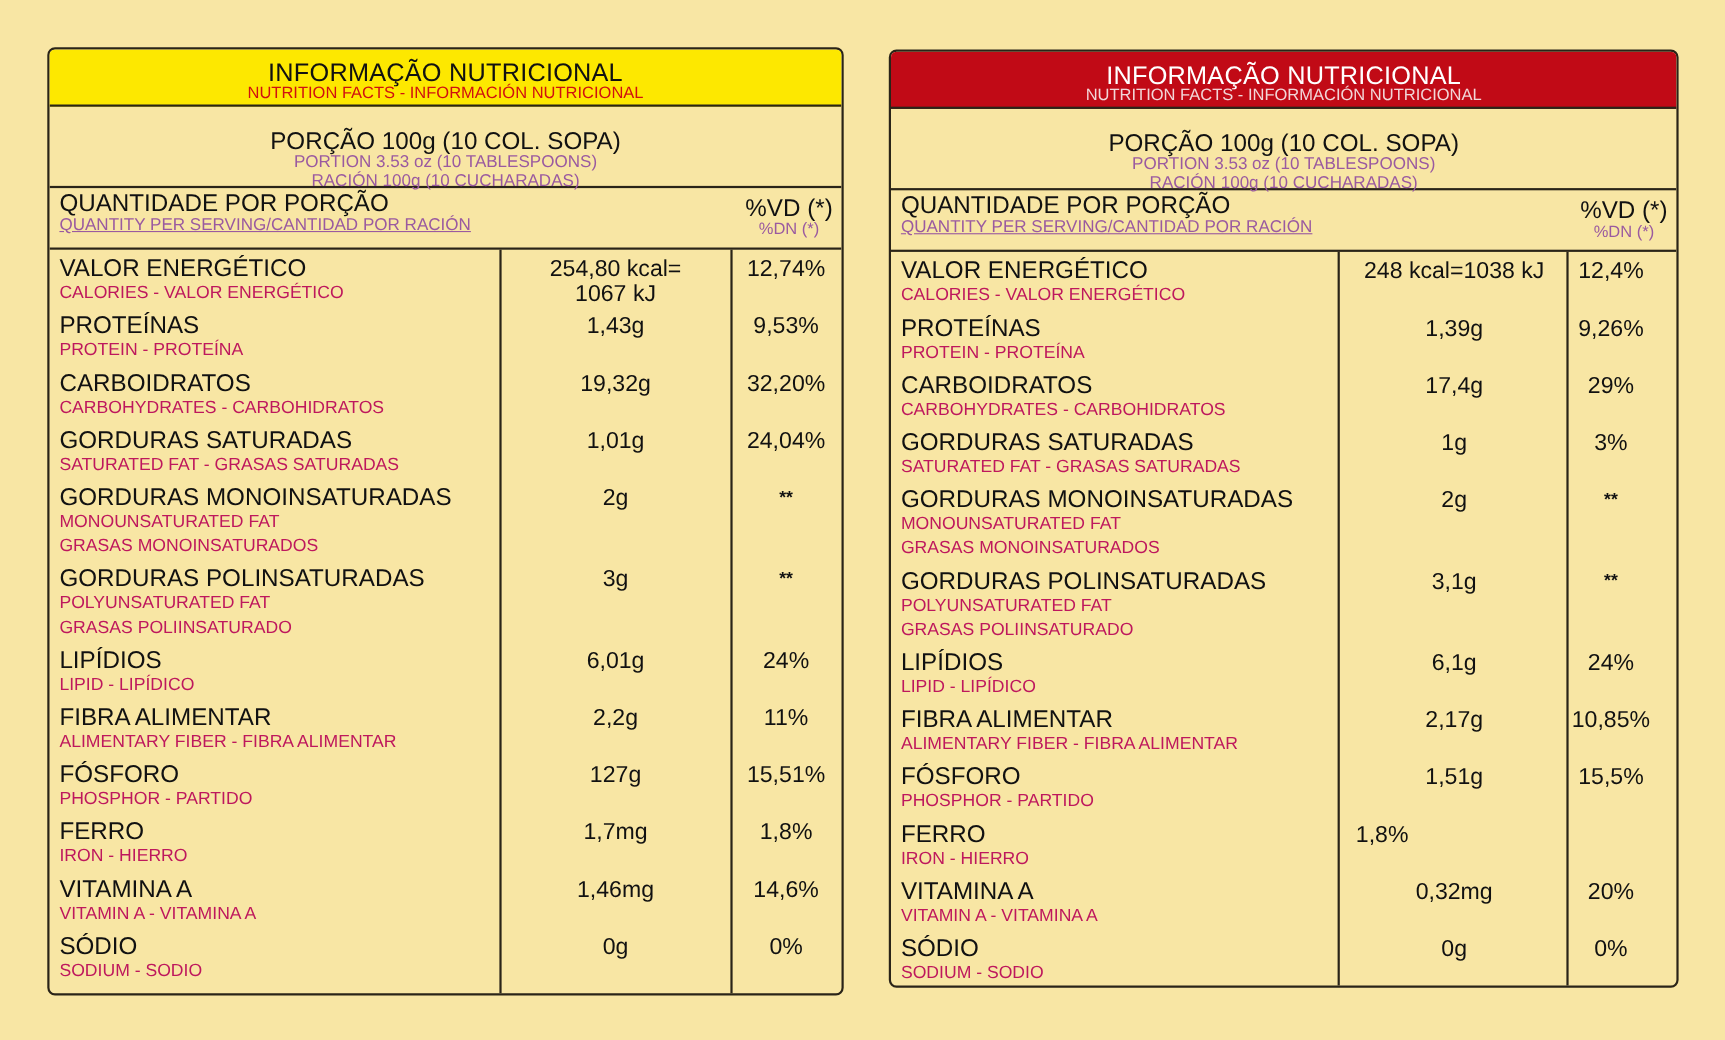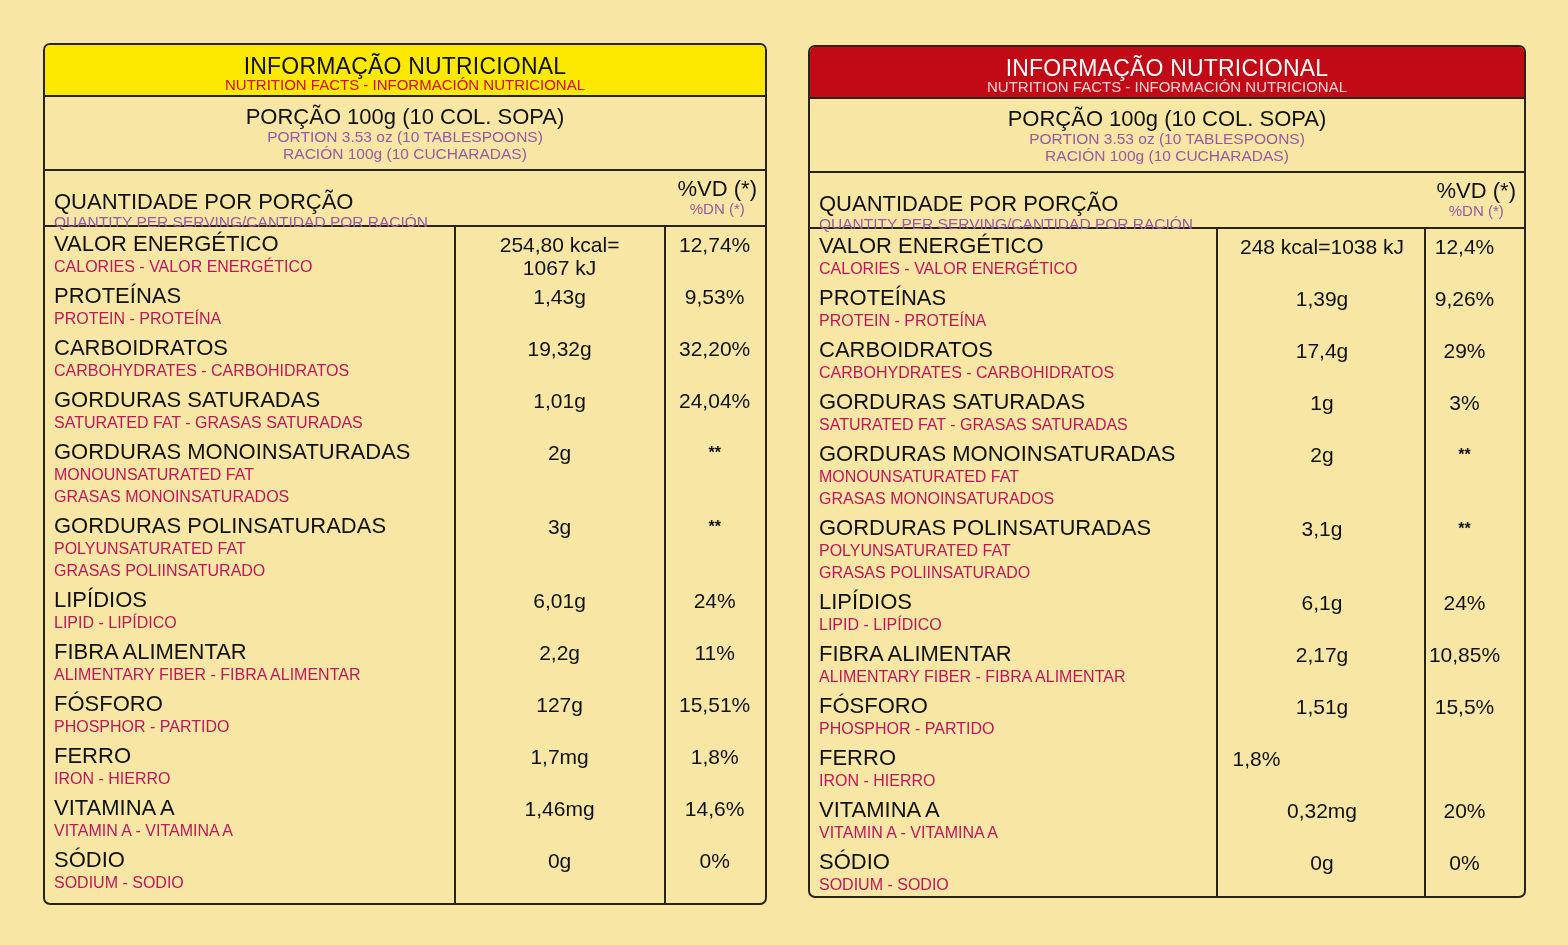--- a/index.html
+++ b/index.html
@@ -15,26 +15,26 @@
   .panel.right { left:808px; top:45px; width:718px; height:853px; }
   .hdr { height:52px; border-bottom:2px solid #2a2418; text-align:center; box-sizing:border-box; padding-top:10px; }
   .left .hdr { background:#fde800; }
   .right .hdr { background:#c10a16; }
   .hdr .t1 { font-size:23px; line-height:22px; letter-spacing:0.2px; }
   .hdr .t2 { font-size:15px; line-height:16px; }
   .left .hdr .t1 { color:#111; }
   .left .hdr .t2 { color:#d01010; }
   .right .hdr .t1 { color:#fff; }
   .right .hdr .t2 { color:#f2d6d8; }
-  .portion { height:74px; border-bottom:2px solid #2a2418; text-align:center; box-sizing:border-box; padding-top:8px; }
+  .portion { height:74px; border-bottom:2px solid #2a2418; text-align:center; box-sizing:border-box; padding-top:19px; }
   .portion .p1 { font-size:22px; line-height:23px; }
   .portion .p2 { font-size:15.5px; line-height:17px; color:#9a5aa0; }
-  .qty { height:56px; border-bottom:2px solid #2a2418; box-sizing:border-box; position:relative; padding:19px 0 0 9px; }
+  .qty { height:56px; border-bottom:2px solid #2a2418; box-sizing:border-box; position:relative; padding:2px 0 0 9px; }
   .qty .q1 { font-size:22px; line-height:24px; }
-  .qty .q2 { font-size:15.5px; line-height:16px; color:#9a5aa0; }
+  .qty .q2 { font-size:15.5px; line-height:16px; color:#9a5aa0;text-decoration:underline; }
   .qty .vd { position:absolute; right:8px; top:6px; text-align:center; }
   .qty .vd .v1 { font-size:22px; line-height:24px; }
   .qty .vd .v2 { font-size:15px; line-height:16px; color:#9a5aa0; }
   .rows { position:relative; }
   .divider { position:absolute; top:0; bottom:-200px; width:2px; background:#2a2418; }
   .row { display:flex; position:relative; }
   .row .name { padding:5px 0 0 9px; box-sizing:border-box; }
   .row .n1 { font-size:22px; line-height:24px; white-space:nowrap; }
   .row .n2 { font-size:16px; line-height:22px; color:#be185d; white-space:nowrap; }
   .row .amt, .row .pct { text-align:center; font-size:21px; line-height:23px; padding-top:6px; box-sizing:border-box; }

